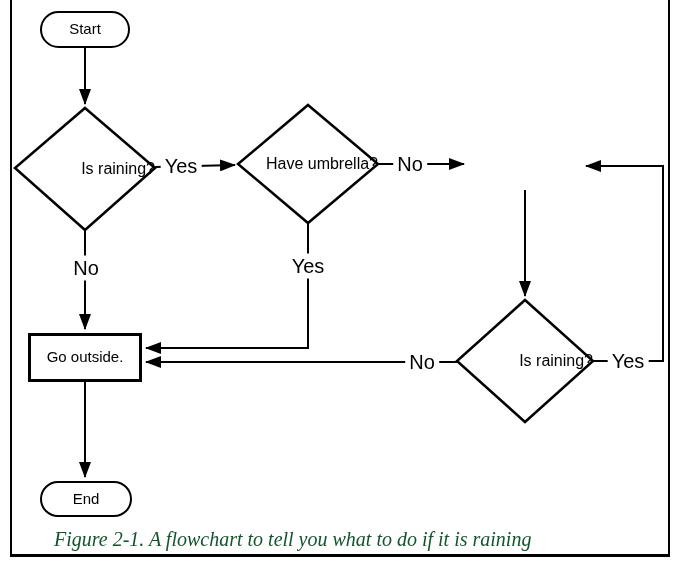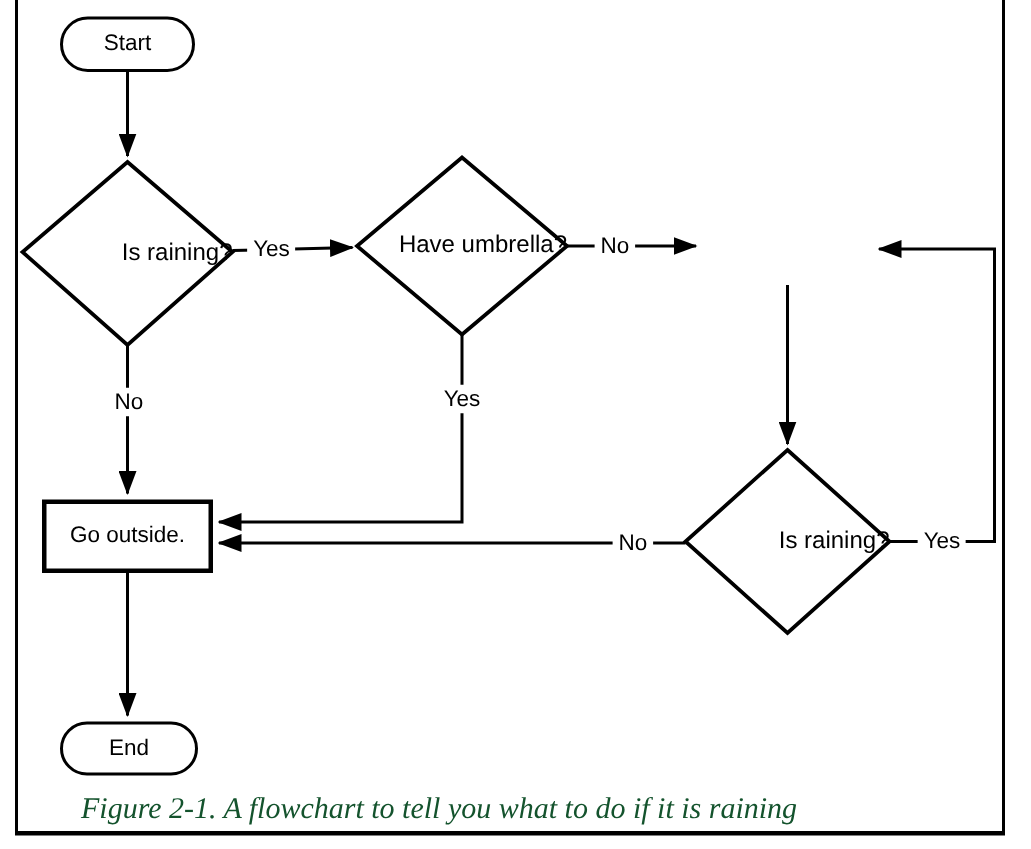--- a/index.html
+++ b/index.html
@@ -54,21 +54,21 @@
     font-size: 16px;
     text-align: center;
     z-index: 2;
     background: transparent;
   }
   .edge-label {
     position: absolute;
     transform: translate(-50%, -50%);
     background: #ffffff;
     padding: 1px 4px;
-    font-size: 15px;
+    font-size: 20px;
     white-space: nowrap;
     z-index: 3;
   }
   .caption {
     position: absolute;
     left: 54px;
     top: 528px;
     font-family: "Liberation Serif", serif;
     font-style: italic;
     font-size: 20px;

